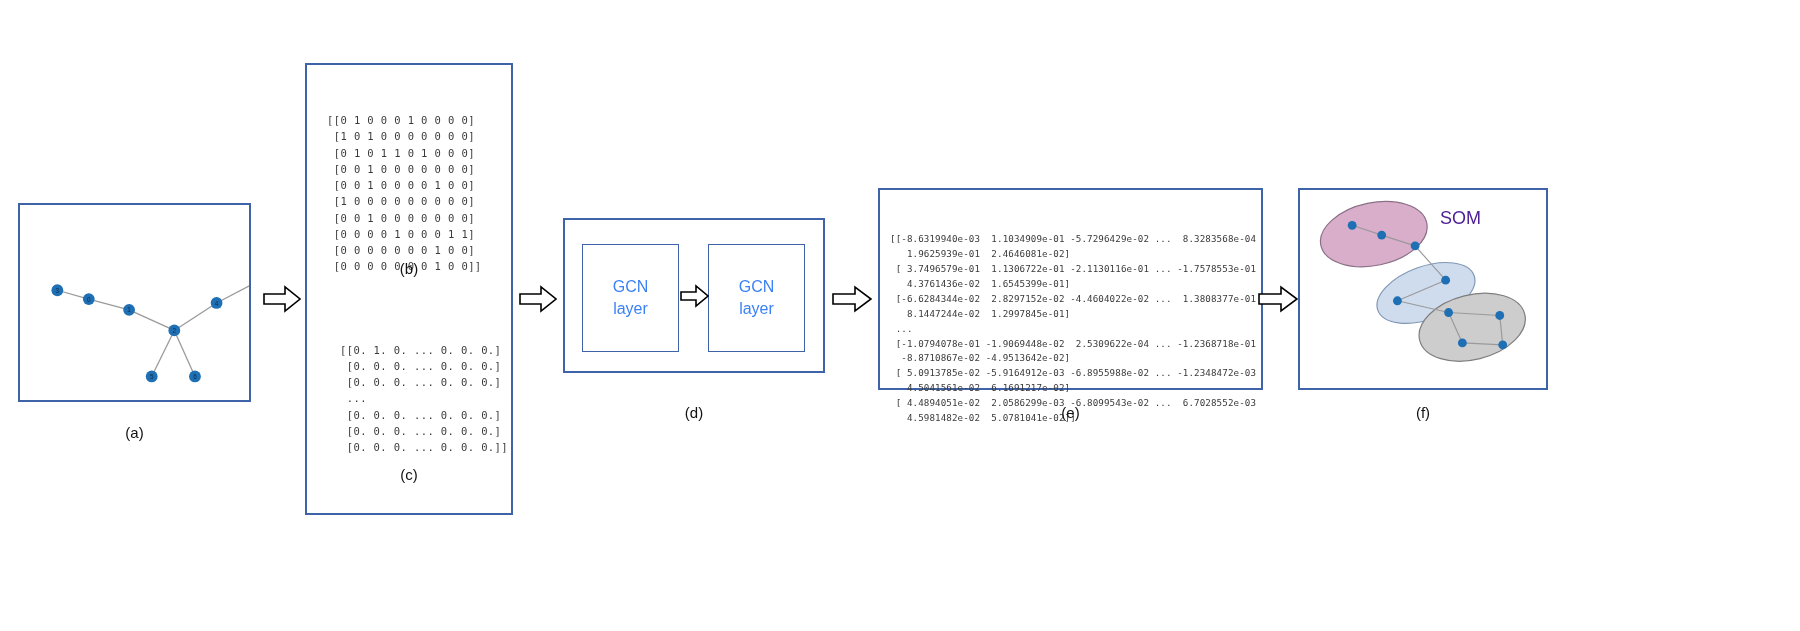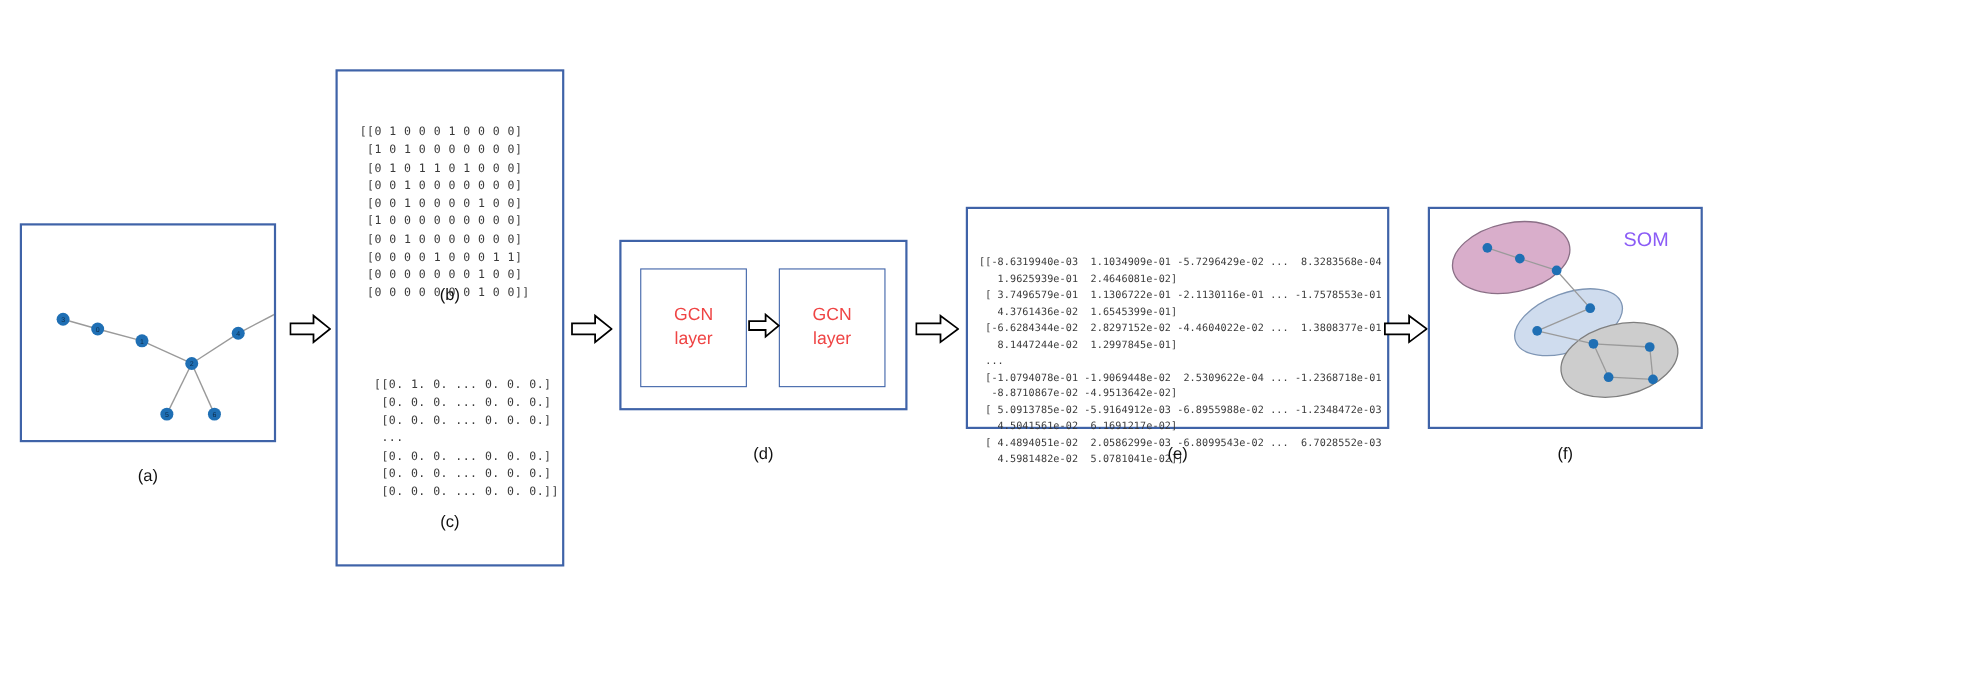--- a/index.html
+++ b/index.html
@@ -45,21 +45,21 @@
     position: absolute;
     border: 1.6px solid #3f63a8;
     background: #ffffff;
     box-sizing: border-box;
     display: flex;
     flex-direction: column;
     align-items: center;
     justify-content: center;
     font-size: 16px;
     line-height: 1.35;
-    color: #ef4444;
+    color: #3b82f6;
   }
   #gcn-1 { left: 17px; top: 24px; width: 97px; height: 108px; }
   #gcn-2 { left: 143px; top: 24px; width: 97px; height: 108px; }
   #vgae-label {
     position: absolute;
     left: 563px; top: 188px; width: 262px;
     text-align: center;
     font-size: 17px;
     color: #111;
   }
@@ -72,22 +72,21 @@
     line-height: 1.62;
     letter-spacing: 0.1px;
   }
   
   #panel-f { left: 1298px; top: 188px; width: 250px; height: 202px; }
   #panel-f svg { display: block; width: 100%; height: 100%; }
   #som-label {
     position: absolute;
     left: 1440px; top: 208px;
     font-size: 18px;
-    color: #8b5cf6;
-    margin-left: 36px;
+    color: #4c1d95;
   }
   
   .caption {
     position: absolute;
     font-size: 15px;
     color: #111;
     text-align: center;
   }
   #cap-a { left: 18px; top: 424px; width: 233px; }
   #cap-b { left: 305px; top: 260px; width: 208px; }

